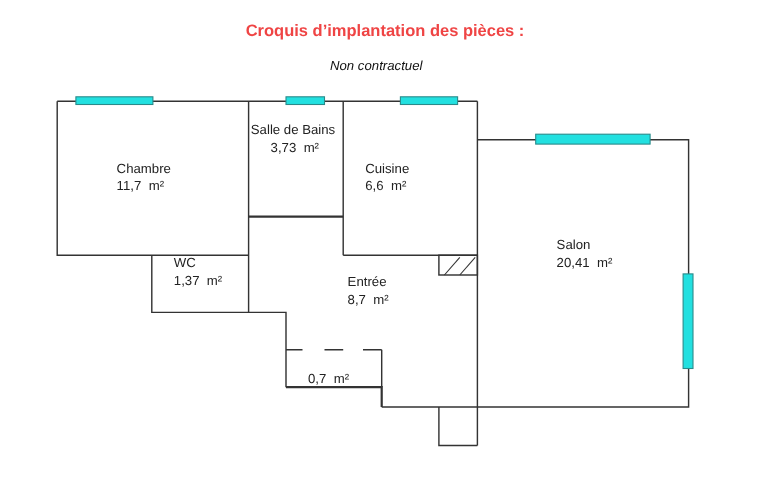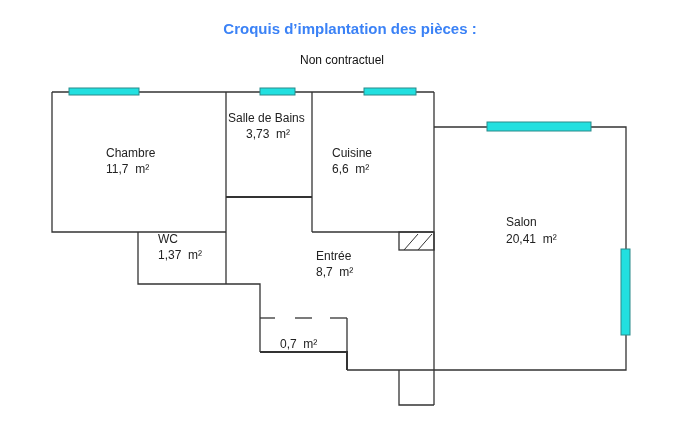--- a/index.html
+++ b/index.html
@@ -1,18 +1,18 @@
 <!DOCTYPE html>
 <html><head>
 <meta charset="utf-8">
 <style>
   html, body { margin:0; padding:0; background:#ffffff; }
   body { width:700px; height:442px; position:relative; overflow:hidden; font-family:"Liberation Sans", sans-serif; }
-  .title { position:absolute; left:0; width:700px; top:20px; text-align:center; font-size:15px; font-weight:bold; color:#3b82f6; }
-  .subtitle { position:absolute; left:0; width:684px; top:53px; text-align:center; font-size:12px; color:#111; }
+  .title { position:absolute; left:0; width:700px; top:20px; text-align:center; font-size:15px; font-weight:bold; color:#ef4444; }
+  .subtitle { position:absolute; left:0; width:684px; top:53px; text-align:center; font-size:12px; font-style:italic; color:#111; }
   svg { position:absolute; left:0; top:0; }
   .lbl { font-family:"Liberation Sans", sans-serif; font-size:12px; fill:#222; }
   .wall { stroke:#333; stroke-width:1.3; fill:none; }
   .wall-thick { stroke:#333; stroke-width:2; fill:none; }
   .win { fill:#22e0e0; stroke:#2a8a8a; stroke-width:1; }
 </style>
 </head>
 <body>
 
 <div class="title">Croquis d’implantation des pièces :</div>

